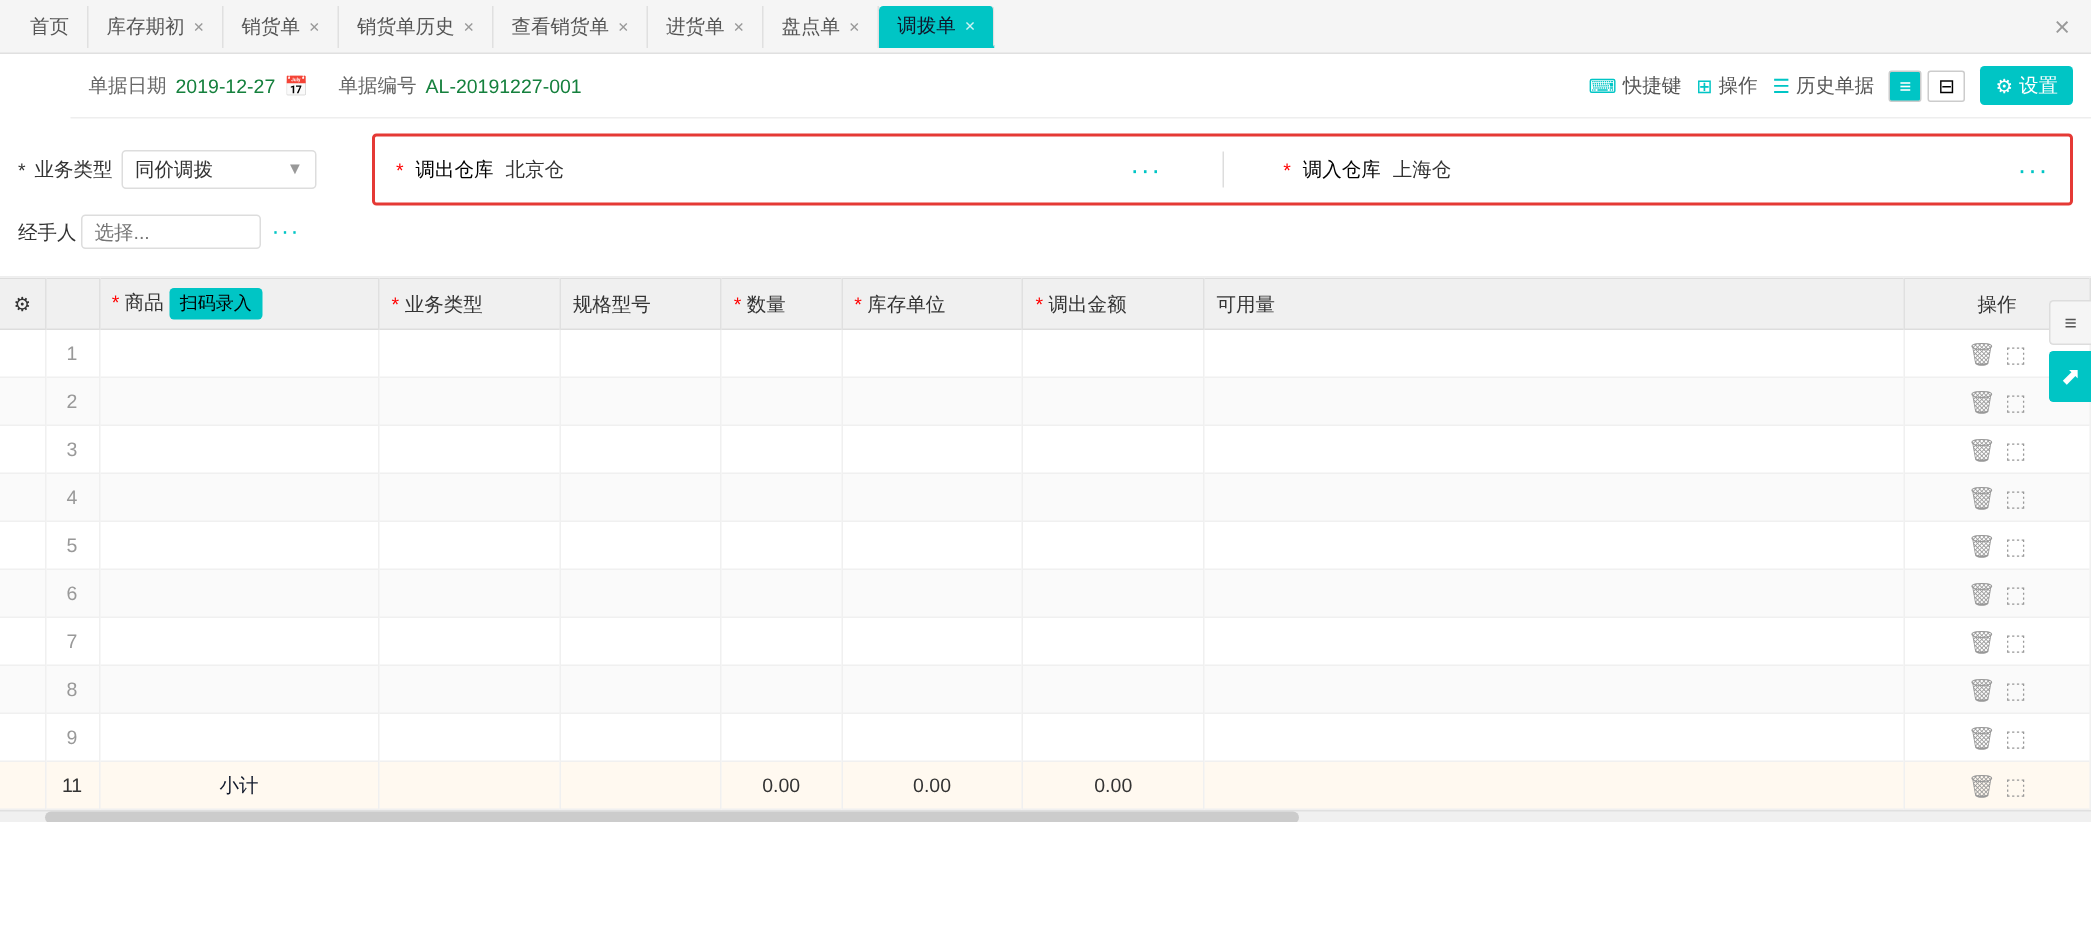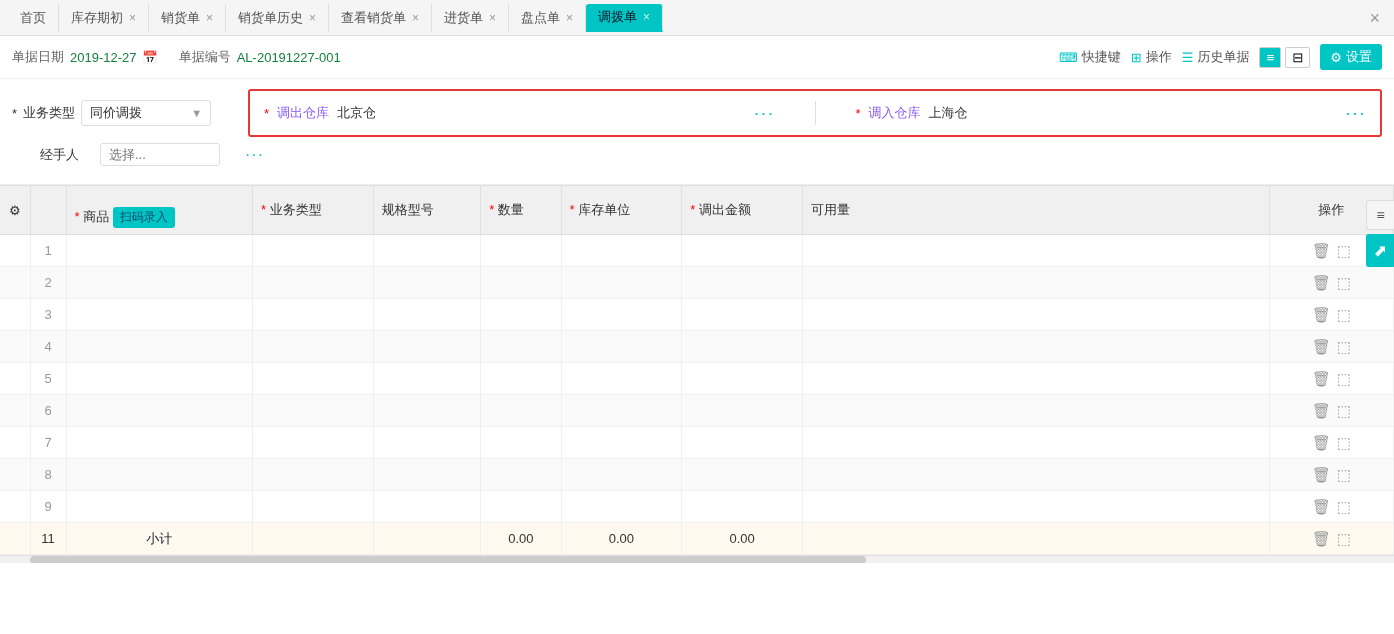--- a/index.html
+++ b/index.html
@@ -41,20 +41,21 @@
       width: 100%;
     }
 
     
     .toolbar {
       display: flex;
       align-items: center;
       padding: 8px 12px;
       border-bottom: 1px solid #eee;
       gap: 20px;
+      margin-left: 47px;
     }
     .toolbar-item {
       display: flex;
       align-items: center;
       gap: 6px;
       font-size: 13px;
       color: #333;
     }
     .toolbar-item .label { color: #666; }
     .toolbar-item .value { color: #15803d; font-weight: 500; }
@@ -93,21 +94,21 @@
     }
     .form-row {
       display: flex;
       align-items: center;
       gap: 30px;
       margin-bottom: 8px;
     }
     .form-field {
       display: flex;
       align-items: center;
-      gap: 21px;
+      gap: 3px;
     }
     .form-field .field-label { color: #333; white-space: nowrap; }
     .form-field .more-btn { color: #00c5c5; cursor: pointer; font-size: 16px; letter-spacing: 1px; }
 
     
     .red-box {
       border: 2px solid #e53935;
       border-radius: 3px;
       padding: 10px 14px;
       display: flex;
@@ -115,21 +116,21 @@
       gap: 40px;
       flex: 1;
     }
     .warehouse-field {
       display: flex;
       align-items: center;
       gap: 8px;
       flex: 1;
     }
     .warehouse-field .req { color: #f00; }
-    .warehouse-field .wh-label { color: #8b5cf6; white-space: nowrap; }
+    .warehouse-field .wh-label { color: #000000; white-space: nowrap; }
     .warehouse-field .wh-value { color: #333; flex: 1; }
     .warehouse-field .more-btn { color: #00c5c5; cursor: pointer; font-size: 18px; letter-spacing: 1px; margin-left: auto; }
     .warehouse-divider { width: 1px; background: #ddd; height: 24px; }
 
     
     .table-wrap {
       overflow-x: auto;
       overflow-y: auto;
       max-height: 420px;
     }
@@ -164,28 +165,27 @@
     .subtotal-row td { color: #333; font-weight: 500; text-align: center; }
     .op-cell {
       display: flex;
       align-items: center;
       gap: 6px;
       justify-content: center;
     }
     .op-icon { cursor: pointer; color: #999; font-size: 15px; }
     .scan-btn {
       background: #00c5c5;
-      color: #0c4a6e;
+      color: #000000;
       border: none;
       border-radius: 3px;
       padding: 2px 7px;
       cursor: pointer;
       font-size: 12px;
       white-space: nowrap;
-      margin-top: 15px;
     }
     .gear-cell { width: 30px; text-align: center; }
 
     
     .right-float {
       position: fixed;
       right: 0;
       top: 200px;
       display: flex;
       flex-direction: column;
@@ -329,21 +329,21 @@
       <div class="warehouse-divider"></div>
       <div class="warehouse-field">
         <span class="req">*</span>
         <span class="wh-label">调入仓库</span>
         <span class="wh-value">上海仓</span>
         <span class="more-btn">···</span>
       </div>
     </div>
   </div>
 
-  <div class="form-row" style="margin-top:6px;margin-left:28px;">
+  <div class="form-row" style="margin-top:6px;">
     <div class="form-field">
       <span class="field-label">经手人</span>
       <input type="text" style="border: 1px solid rgb(221, 221, 221); border-radius: 3px; padding: 3px 8px; width: 120px; font-size: 13px; color: rgb(170, 170, 170);" placeholder="选择...">
       <span class="more-btn" style="color:#00c5c5;font-size:16px;cursor:pointer;margin-left:4px;">···</span>
     </div>
   </div>
 </div>
 
 <div class="table-wrap">
   <table>

